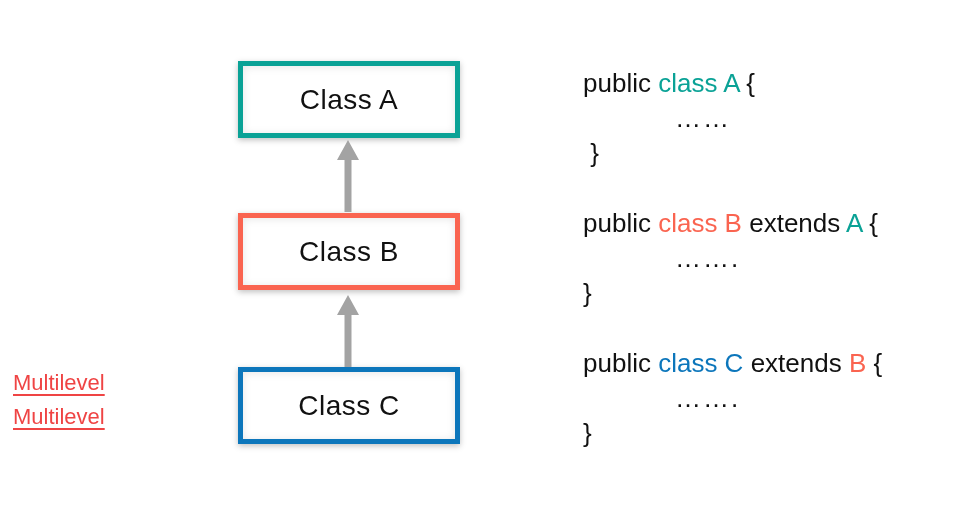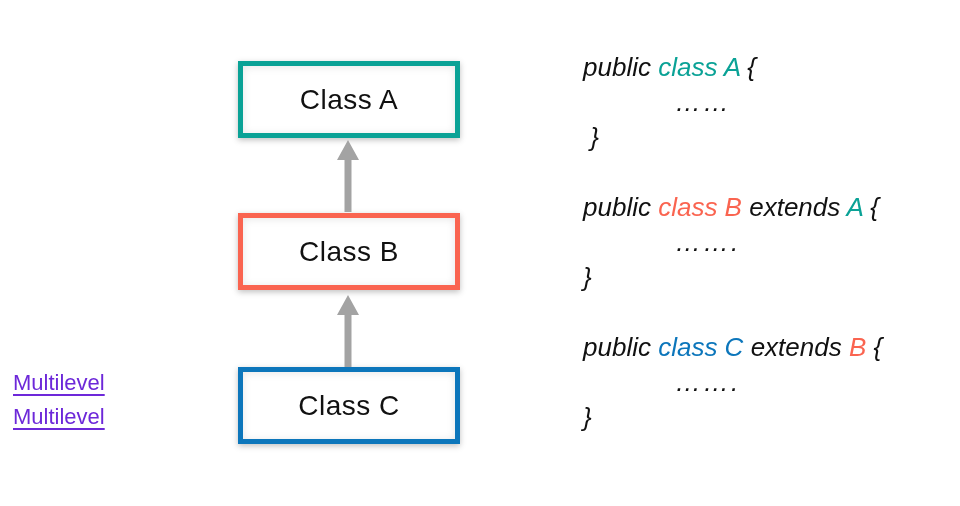--- a/index.html
+++ b/index.html
@@ -57,36 +57,35 @@
     height: 72px;
     display: block;
   }
   .arrow-1 { top: 140px; }
   .arrow-2 { top: 295px; }
 
   
   .code {
     position: absolute;
     left: 583px;
-    top: 50px;
+    top: 66px;
     font-size: 26px;
     line-height: 35px;
     color: #111111;
-    font-style: italic;
   }
   .code-block { margin-bottom: 35px; }
   .code-line { white-space: pre; }
   .code-line.body { padding-left: 92px; letter-spacing: 2px; }
 </style>
 </head>
 <body>
 
 <div class="canvas">
 
-  <div class="caption" style="color: #6d28d9;">
+  <div class="caption" style="color: #ef4444;">
     <div class="caption-line">Multilevel</div>
     <div class="caption-line">Multilevel</div>
   </div>
 
   <div class="box box-a" style="border-color: rgb(10, 162, 150);">
     <span class="box-label">Class A</span>
   </div>
 
   <div class="box box-b" style="border-color: rgb(250, 100, 80);">
     <span class="box-label">Class B</span>

